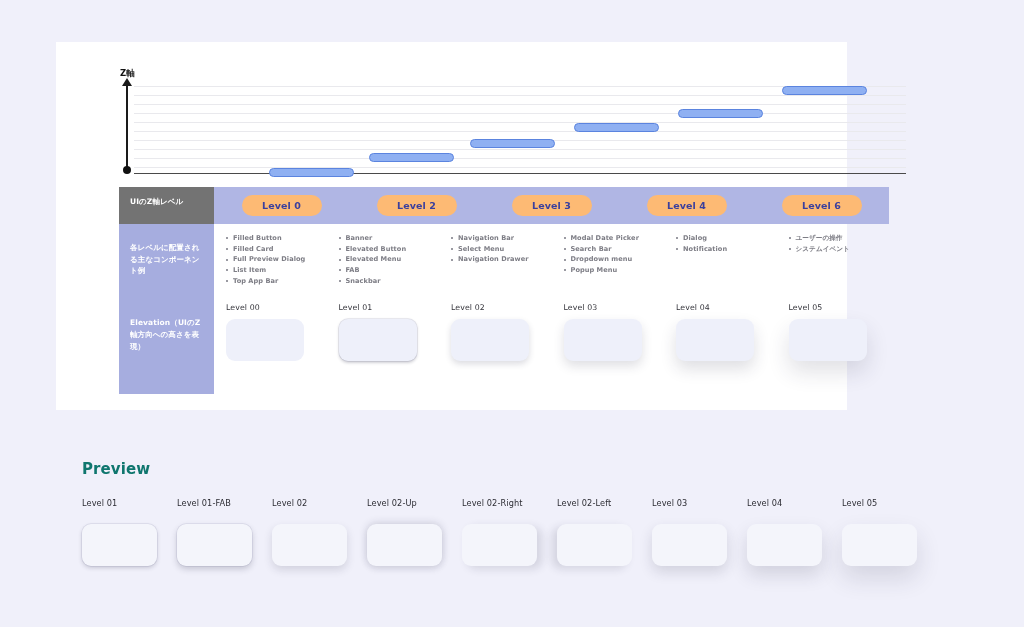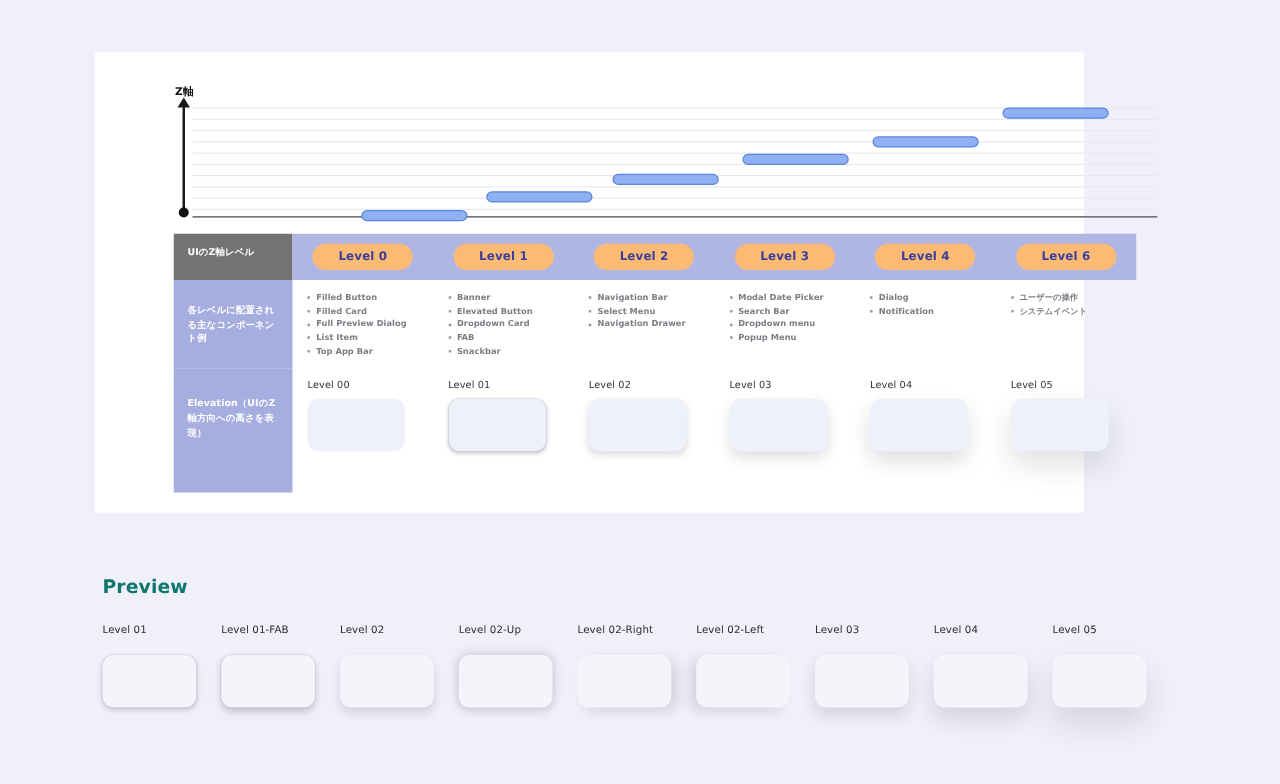--- a/index.html
+++ b/index.html
@@ -10,21 +10,21 @@
     height: 627px;
     background: #f0f0fa;
     font-family: "DejaVu Sans", "Liberation Sans", sans-serif;
     overflow: hidden;
     position: relative;
   }
 
   
   .panel {
     position: absolute;
-    left: 76px;
+    left: 56px;
     top: 42px;
     width: 791px;
     height: 368px;
     background: #ffffff;
   }
 
   
   .chart {
     position: absolute;
     left: 0;
@@ -288,23 +288,20 @@
 
   <div class="table">
 
     <div class="row row-head">
       <div class="rowlabel dark">UIのZ軸レベル</div>
       <div class="cells" id="level-pills">
           <div class="cell">
             <div class="pill">Level 0</div>
           </div>
           <div class="cell">
-            <div class="pill">Level 1</div>
-          </div>
-          <div class="cell">
             <div class="pill">Level 2</div>
           </div>
           <div class="cell">
             <div class="pill">Level 3</div>
           </div>
           <div class="cell">
             <div class="pill">Level 4</div>
           </div>
           <div class="cell">
             <div class="pill">Level 6</div>
@@ -321,21 +318,21 @@
               <li>Filled Card</li>
               <li>Full Preview Dialog</li>
               <li>List Item</li>
               <li>Top App Bar</li>
             </ul>
           </div>
           <div class="cell">
             <ul class="comp-list">
               <li>Banner</li>
               <li>Elevated Button</li>
-              <li>Dropdown Card</li>
+              <li>Elevated Menu</li>
               <li>FAB</li>
               <li>Snackbar</li>
             </ul>
           </div>
           <div class="cell">
             <ul class="comp-list">
               <li>Navigation Bar</li>
               <li>Select Menu</li>
               <li>Navigation Drawer</li>
             </ul>

